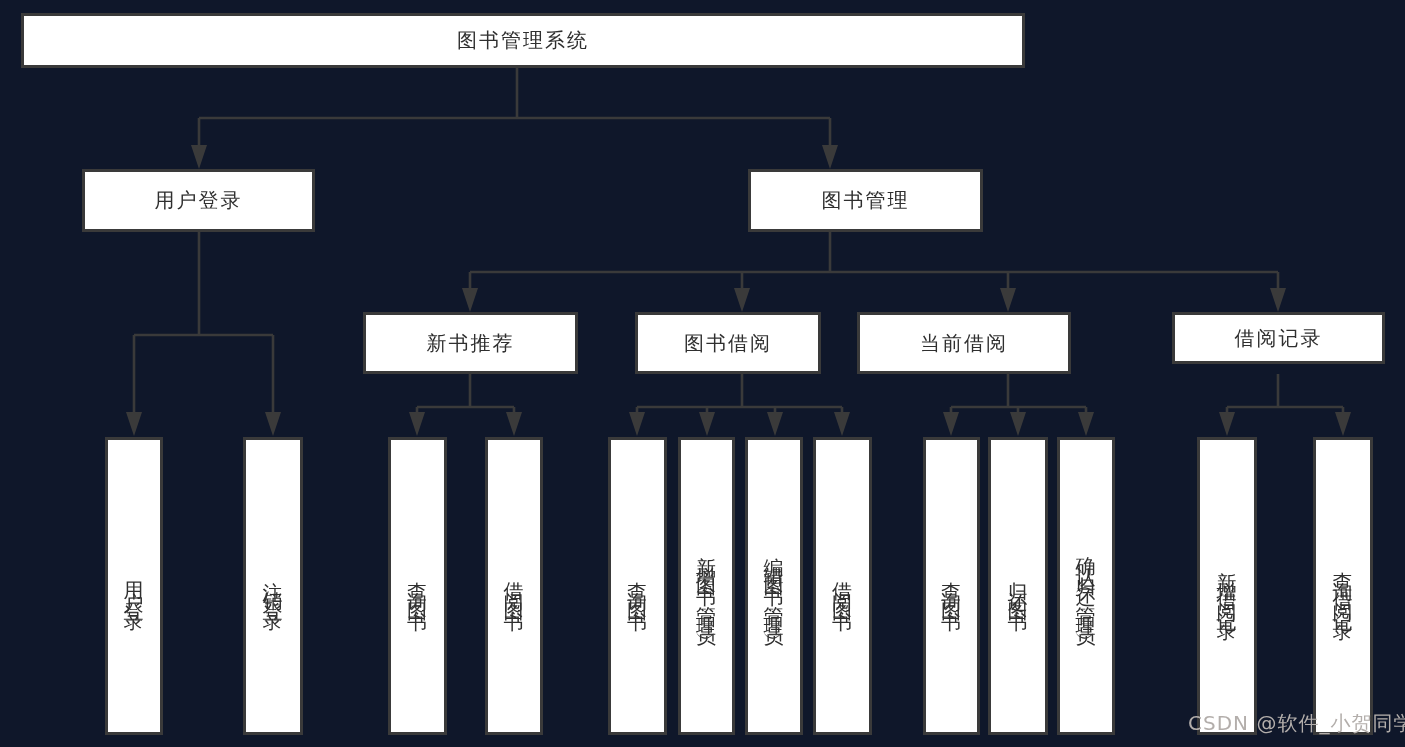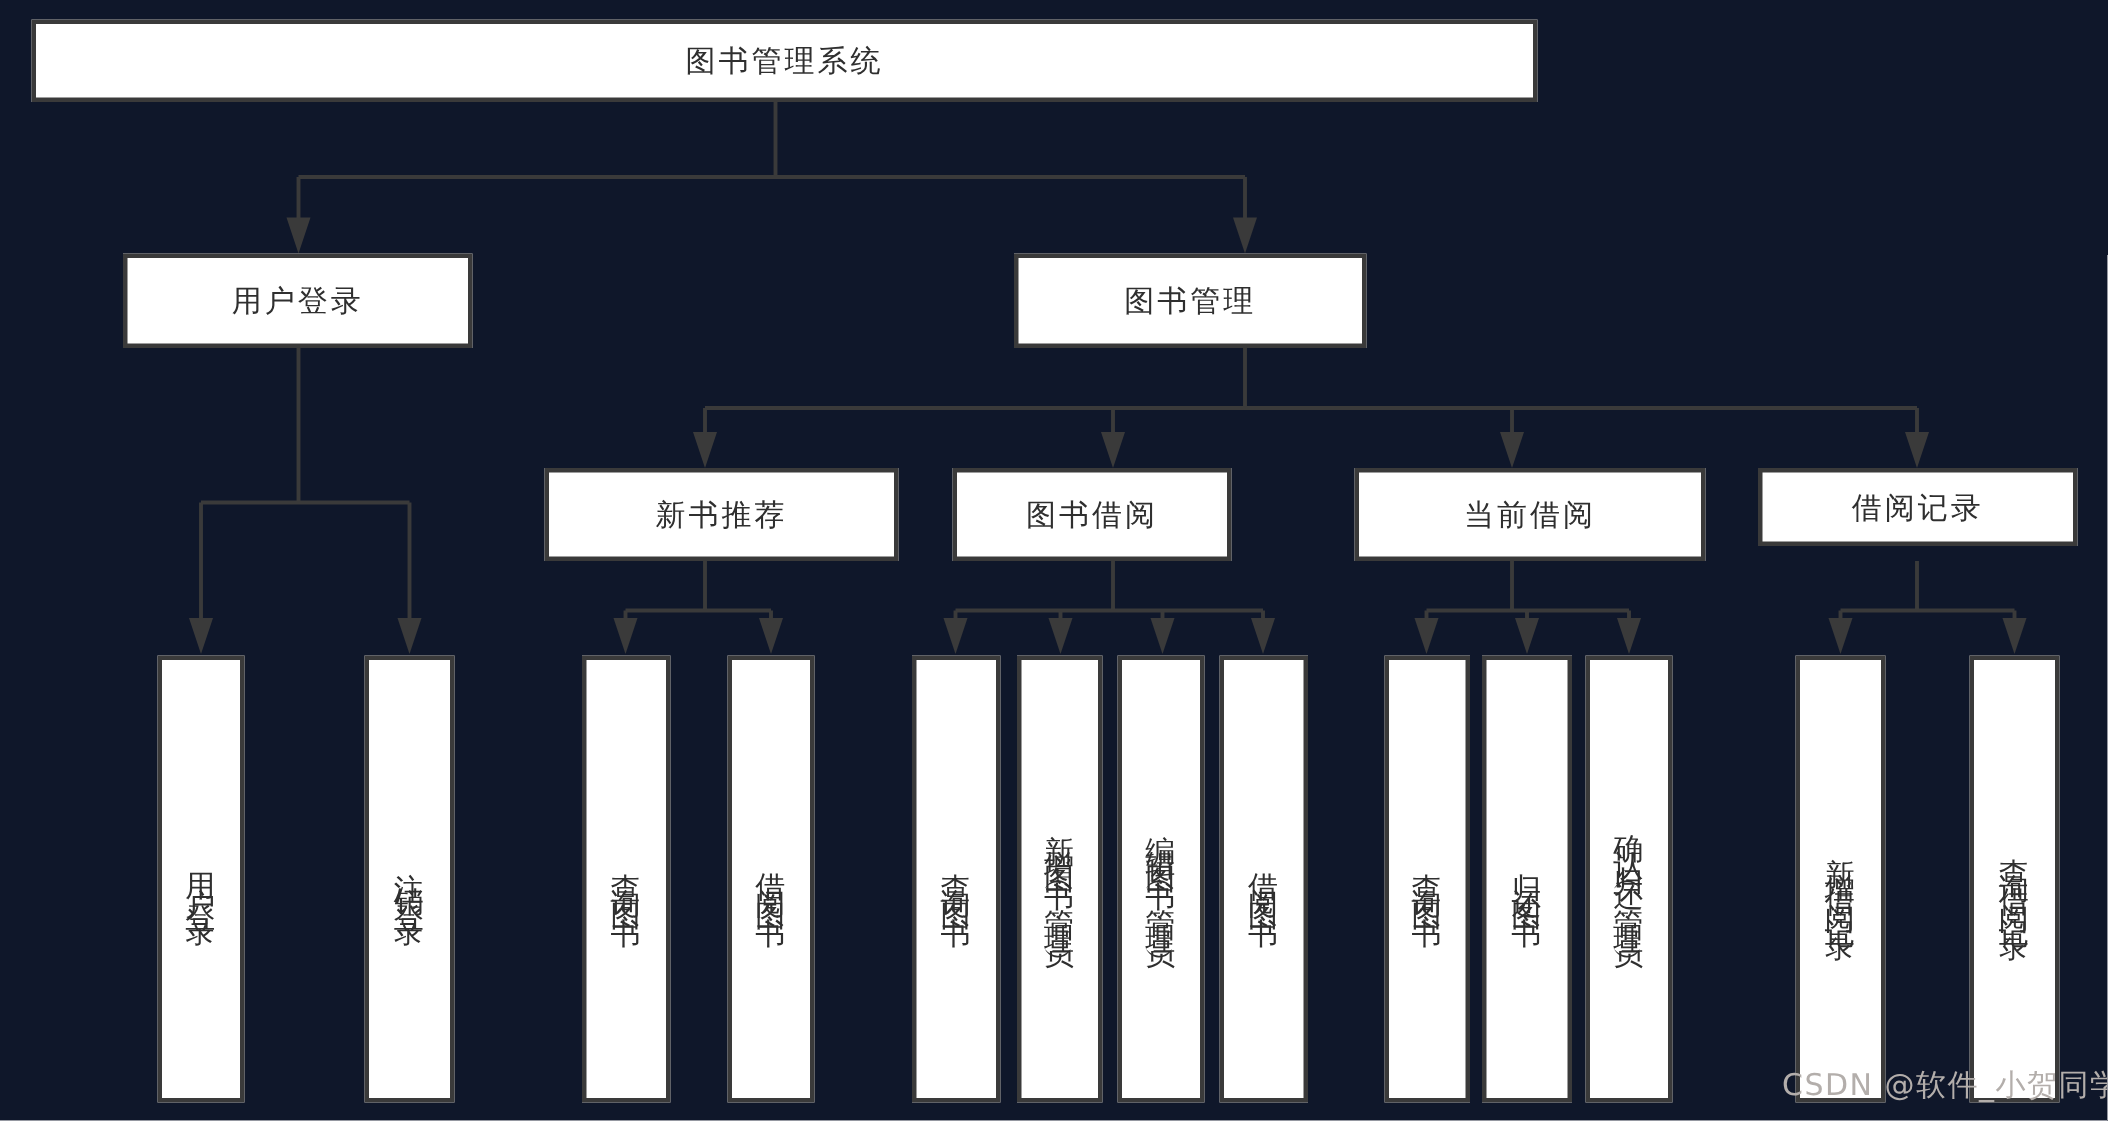--- a/index.html
+++ b/index.html
@@ -115,31 +115,31 @@
     </g>
   </svg>
 
   <div class="hbox" style="left:21px; top:13px; width:1004px; height:55px;">
     <span>图书管理系统</span>
   </div>
 
   <div class="hbox" style="left:82px; top:169px; width:233px; height:63px;">
     <span>用户登录</span>
   </div>
-  <div class="hbox" style="left:676px; top:169px; width:235px; height:63px;">
+  <div class="hbox" style="left:748px; top:169px; width:235px; height:63px;">
     <span>图书管理</span>
   </div>
 
-  <div class="hbox" style="left:363px; top:312px; width:236px; height:62px;">
+  <div class="hbox" style="left:363px; top:312px; width:215px; height:62px;">
     <span>新书推荐</span>
   </div>
   <div class="hbox" style="left:635px; top:312px; width:186px; height:62px;">
     <span>图书借阅</span>
   </div>
-  <div class="hbox" style="left:903px; top:312px; width:234px; height:62px;">
+  <div class="hbox" style="left:857px; top:312px; width:214px; height:62px;">
     <span>当前借阅</span>
   </div>
   <div class="hbox" style="left:1172px; top:312px; width:213px; height:52px;">
     <span>借阅记录</span>
   </div>
 
   <div class="vbox" style="left:105px; width:58px;">
     <span>用户登录</span>
   </div>
   <div class="vbox" style="left:243px; width:60px;">

